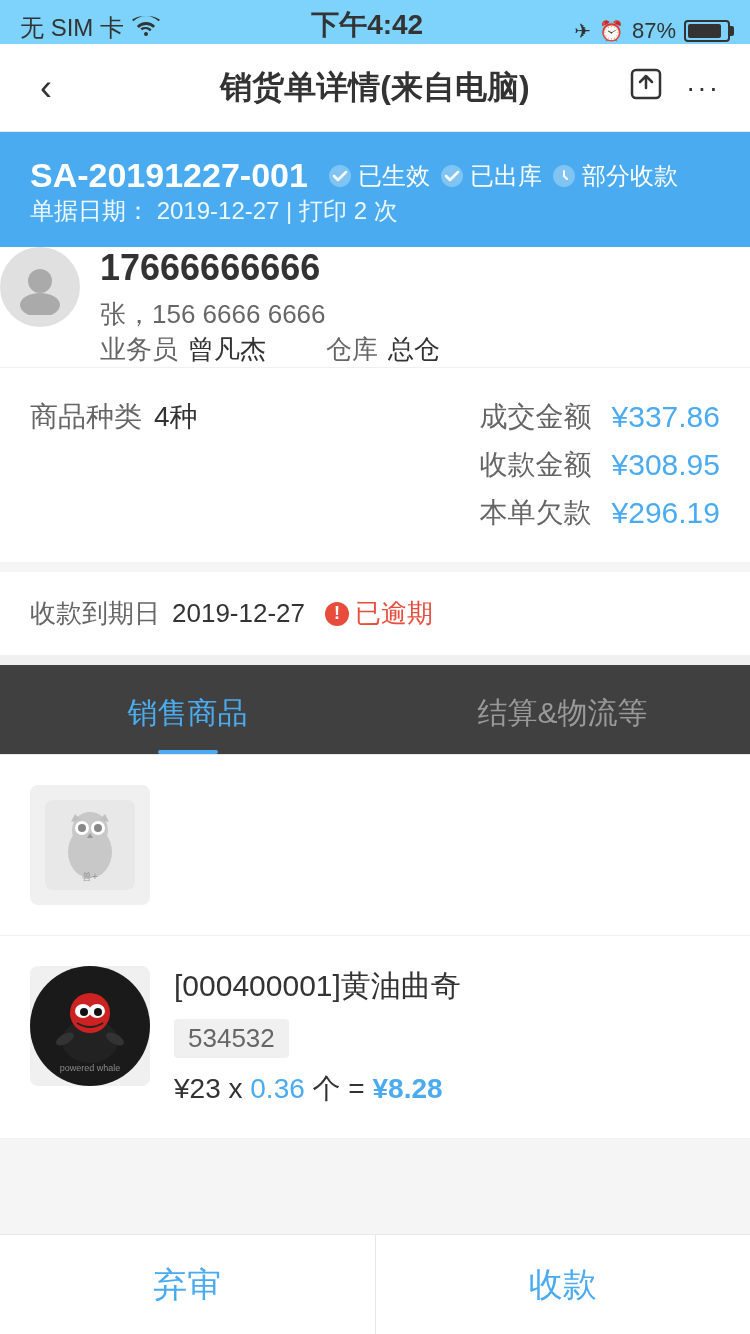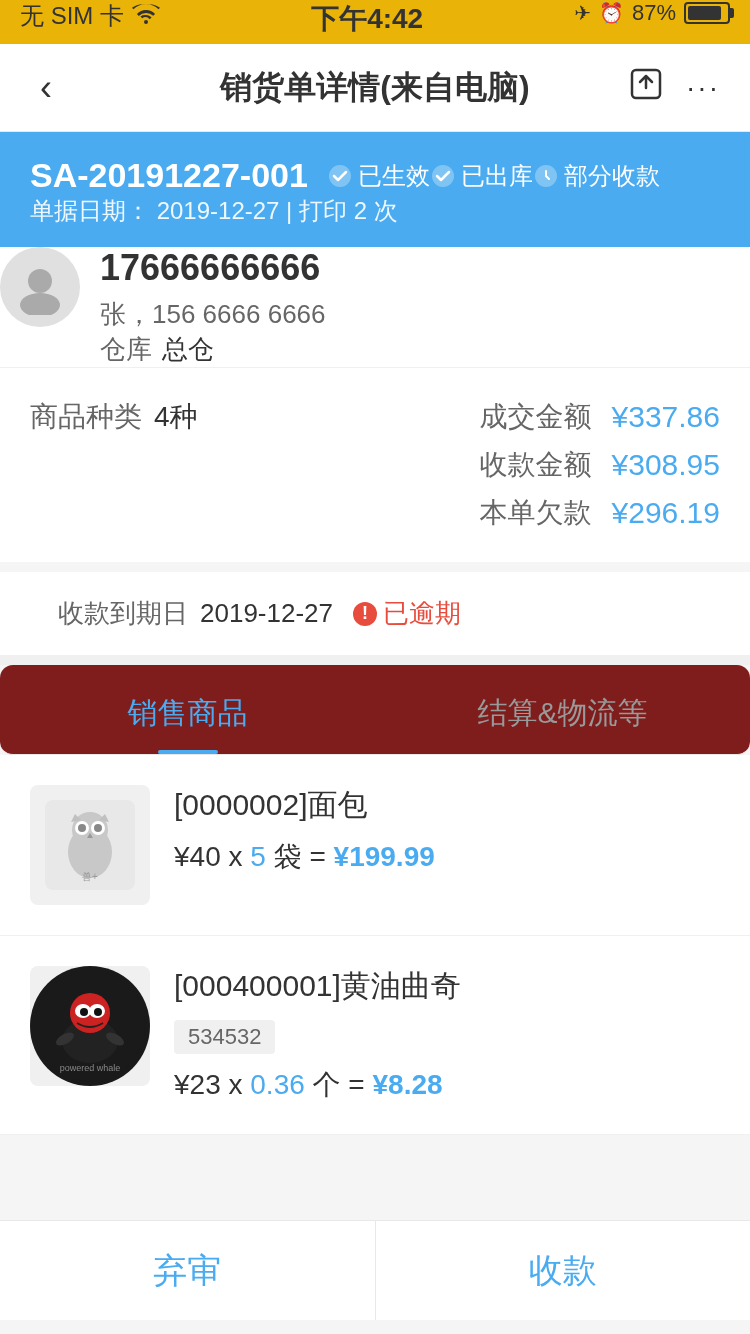--- a/index.html
+++ b/index.html
@@ -9,23 +9,23 @@
       background: #f5f5f5;
       width: 750px;
       min-height: 1334px;
       font-size: 28px;
       color: #333;
     }
 
     
     .status-bar {
       height: 44px;
-      background: #eab308;
-      display: flex;
-      align-items: flex-start;
+      background: #7dd3fc;
+      display: flex;
+      align-items: flex-end;
       justify-content: space-between;
       padding: 0 20px;
       font-size: 24px;
       font-weight: 500;
     }
     .status-left { display: flex; align-items: center; gap: 8px; }
     .status-center { font-size: 28px; font-weight: 600; }
     .status-right { display: flex; align-items: center; gap: 8px; }
     .battery-icon {
       width: 46px; height: 22px; border: 2px solid #333; border-radius: 4px;
@@ -85,21 +85,21 @@
       gap: 20px;
       margin-bottom: 0;
     }
     .order-id {
       font-size: 34px;
       font-weight: 700;
     }
     .status-badges {
       display: flex;
       align-items: center;
-      gap: 1px;
+      gap: 10px;
     }
     .badge {
       display: flex;
       align-items: center;
       gap: 6px;
       font-size: 24px;
     }
     .badge-check { color: #fff; }
     .badge-clock { color: #fff; }
     .banner-bottom {
@@ -187,44 +187,43 @@
     .due-section {
       background: #fff;
       padding: 24px 30px;
       border-bottom: 10px solid #f0f0f0;
       display: flex;
       align-items: center;
       gap: 12px;
       font-size: 26px;
       color: #333;
     }
-    .due-label { color: #666; margin-left: 28px; }
+    .due-label { color: #666; }
     .due-date { color: #333; }
     .overdue-badge {
       display: flex;
       align-items: center;
       gap: 6px;
       background: transparent;
       color: #e74c3c;
       font-size: 26px;
       margin-left: 8px;
     }
     .overdue-dot {
       width: 24px; height: 24px;
       background: #e74c3c;
       border-radius: 50%;
       display: flex; align-items: center; justify-content: center;
       color: #fff; font-size: 18px; font-weight: 700;
     }
 
     
     .tabs-section {
-      background: #7f1d1d;
+      background: #404040;
       border-bottom: 1px solid #e8e8e8;
-      border-radius: 13px;
     }
     .tabs {
       display: flex;
     }
     .tab {
       flex: 1;
       text-align: center;
       padding: 28px 0 20px;
       font-size: 30px;
       color: #999;
@@ -272,21 +271,21 @@
     .product-details { flex: 1; }
     .product-name {
       font-size: 30px;
       color: #333;
       margin-bottom: 12px;
     }
     .product-badge {
       display: inline-block;
       background: #f0f0f0;
       color: #666;
-      font-size: 22px;
+      font-size: 26px;
       padding: 4px 14px;
       border-radius: 4px;
       margin-bottom: 12px;
     }
     .product-price {
       font-size: 28px;
       color: #333;
     }
     .price-highlight { color: #4AABF0; }
     .price-total { color: #4AABF0; font-weight: 600; }
@@ -296,21 +295,21 @@
       width: 120px; height: 120px;
       border-radius: 50%;
       background: #1a1a1a;
       display: flex; align-items: center; justify-content: center;
       overflow: hidden;
     }
 
     
     .bottom-bar {
       position: fixed;
-      bottom: 14px;
+      bottom: 0;
       width: 750px;
       height: 100px;
       background: #fff;
       border-top: 1px solid #e8e8e8;
       display: flex;
     }
     .bottom-btn {
       flex: 1;
       display: flex;
       align-items: center;
@@ -402,20 +401,24 @@
     <svg width="56" height="56" viewBox="0 0 56 56" fill="none">
       <circle cx="28" cy="22" r="12" fill="#aaa"></circle>
       <ellipse cx="28" cy="46" rx="20" ry="12" fill="#aaa"></ellipse>
     </svg>
   </div>
   <div class="customer-info">
     <div class="customer-name">17666666666</div>
     <div class="customer-phone">张，156 6666 6666</div>
     <div class="customer-meta">
       <div class="meta-item">
+        <span class="meta-label">业务员</span>
+        <span class="meta-value">曾凡杰</span>
+      </div>
+      <div class="meta-item">
         <span class="meta-label">仓库</span>
         <span class="meta-value">总仓</span>
       </div>
     </div>
   </div>
 </div>
 
 <div class="summary-section">
   <div class="summary-row">
     <div class="summary-left">
@@ -474,33 +477,20 @@
         <circle cx="37" cy="28" r="4" fill="#888"></circle>
         <circle cx="53" cy="28" r="4" fill="#888"></circle>
 
         <polygon points="45,33 42,38 48,38" fill="#999"></polygon>
 
         <polygon points="30,14 26,22 36,20" fill="#c0c0c0"></polygon>
         <polygon points="60,14 64,22 54,20" fill="#c0c0c0"></polygon>
 
         <text x="45" y="80" text-anchor="middle" font-size="10" fill="#999">兽+</text>
       </svg>
-    </div>
-    <div class="product-details">
-      <div class="product-name">
-        <span>[0000002]</span><span>面包</span>
-      </div>
-      <div class="product-price">
-        <span>¥40</span>
-        <span> x </span>
-        <span class="price-highlight">5</span>
-        <span>袋</span>
-        <span> = </span>
-        <span class="price-total">¥199.99</span>
-      </div>
     </div>
   </div>
 
   <div class="product-item">
     <div class="product-thumb">
       <div class="owl-container">
         <svg width="110" height="110" viewBox="0 0 110 110" fill="none">
           <circle cx="55" cy="55" r="55" fill="#1a1a1a"></circle>
 
           <ellipse cx="55" cy="70" rx="28" ry="22" fill="#222"></ellipse>

